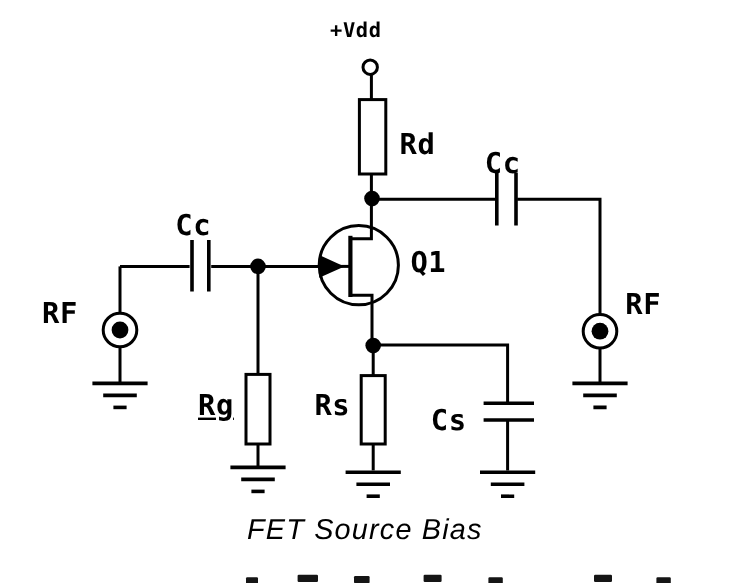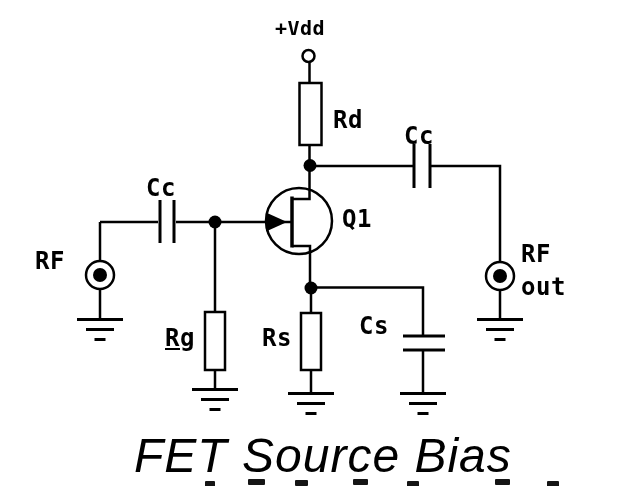--- a/index.html
+++ b/index.html
@@ -13,21 +13,21 @@
   svg.schem { position:absolute; left:0; top:0; }
   .lbl {
     position:absolute; font-weight:bold; font-size:24px;
     line-height:1.05; white-space:pre; letter-spacing:0.5px;
   }
   .lbl.port { line-height:29px; }
   .caption {
     position:absolute; left:134px; top:428px; width:340px;
     text-align:center;
     font-family:"Liberation Sans","DejaVu Sans",sans-serif;
-    font-style:italic; font-size:48px; letter-spacing:1px;
+    font-style:italic; font-size:24px; letter-spacing:1px;
     color:var(--ink); white-space:nowrap;
   }
   .frag { position:absolute; height:6px; background:#151515; border-radius:1px; }
 </style>
 </head>
 <body>
 
 <div class="canvas">
 
   <svg class="schem" width="628" height="486" viewBox="0 0 628 486">
@@ -95,33 +95,33 @@
         <path d="M-14 11.5 H14"></path>
         <path d="M-5.5 21.5 H5.5"></path>
     </g>
     <g stroke="currentColor" stroke-width="3" transform="translate(500,318)">
       <path d="M-23 1.5 H23"></path>
         <path d="M-14 11.5 H14"></path>
         <path d="M-5.5 21.5 H5.5"></path>
     </g>
   </svg>
 
-  <div class="lbl" style="left:275px; top:18px; font-size:20px;">+Vdd</div>
+  <div class="lbl" style="left:275px; top:18px; font-size:17px;">+Vdd</div>
   <div class="lbl" style="left:333px; top:108px;text-align:center;">Rd</div>
   <div class="lbl" style="left:404px; top:124px;">Cc</div>
   <div class="lbl" style="left:146px; top:176px;">Cc</div>
   <div class="lbl" style="left:342px; top:207px;">Q1</div>
 
   <div class="lbl port" style="left:24px; top:247px; width:52px; text-align:center;"><span>RF</span><br></div>
 
-  <div class="lbl port" style="left:521px; top:238px; line-height:33px;"><span>RF</span><br><span>out</span></div>
+  <div class="lbl port" style="left:521px; top:238px; line-height:33px;"><span>RF</span><br></div>
 
   <div class="lbl" style="left:165px; top:326px;text-decoration:underline;">Rg</div>
   <div class="lbl" style="left:262px; top:326px;text-align:right;">Rs</div>
-  <div class="lbl" style="left:359px; top:314px;text-align:center;">Cs</div>
+  <div class="lbl" style="left:359px; top:338px;text-align:center;">Cs</div>
 
   <div class="caption">FET Source Bias</div>
 
   <div class="frag" style="left:205px; top:481px; width:10px;"></div>
   <div class="frag" style="left:248px; top:479px; width:17px;"></div>
   <div class="frag" style="left:295px; top:480px; width:13px;"></div>
   <div class="frag" style="left:353px; top:479px; width:15px;"></div>
   <div class="frag" style="left:407px; top:481px; width:12px;"></div>
   <div class="frag" style="left:495px; top:479px; width:15px;"></div>
   <div class="frag" style="left:547px; top:481px; width:12px;"></div>

